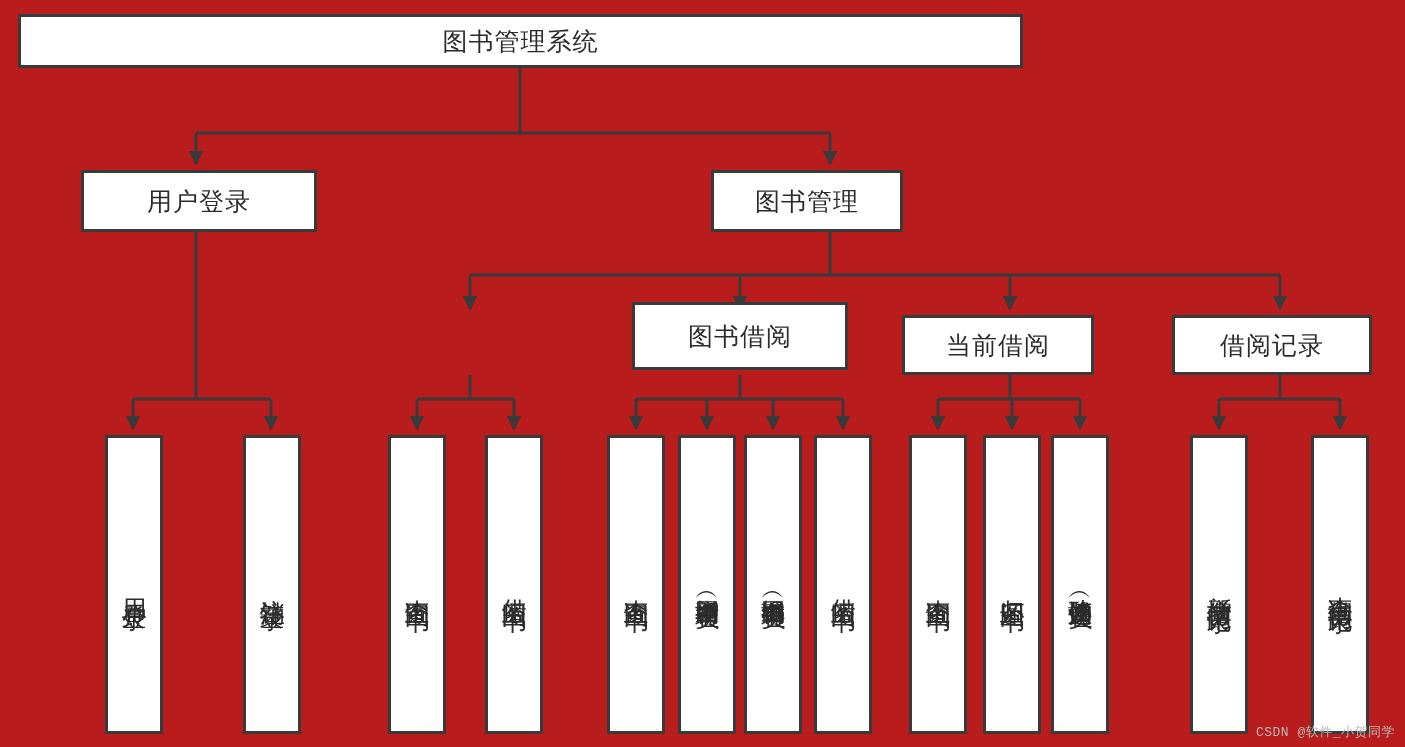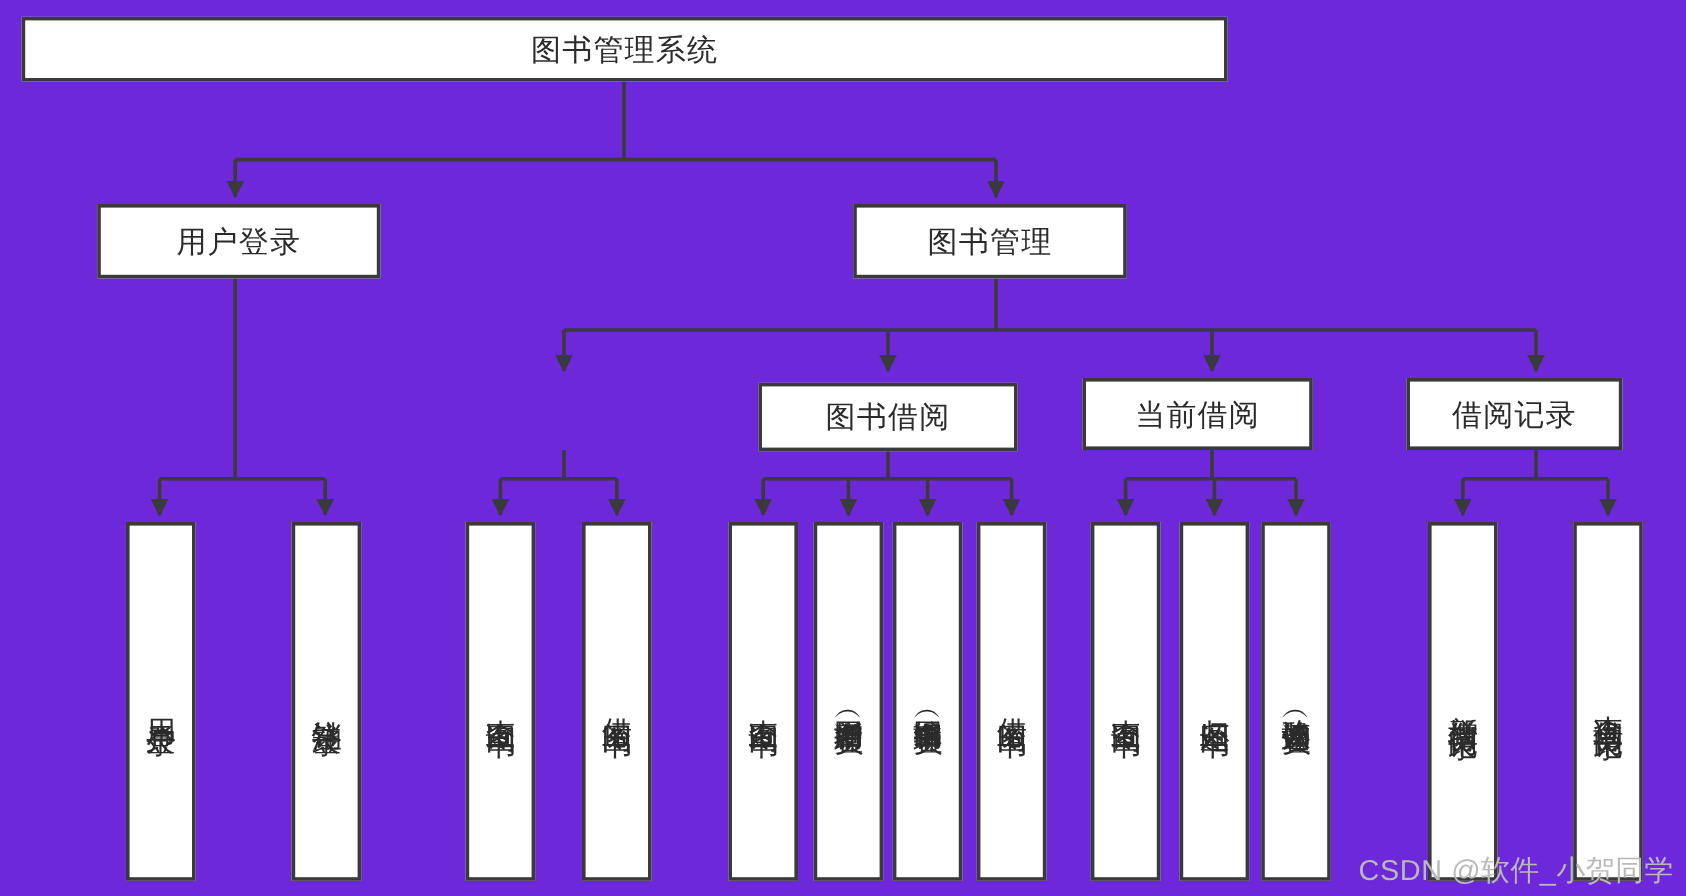--- a/index.html
+++ b/index.html
@@ -8,21 +8,21 @@
     padding: 0;
     background: #ffffff;
   }
   body {
     font-family: "DejaVu Sans", "Liberation Sans", sans-serif;
   }
   #canvas {
     position: relative;
     width: 1405px;
     height: 747px;
-    background: #6d28d9;
+    background: #b91c1c;
     overflow: hidden;
   }
   svg#edges {
     position: absolute;
     left: 0;
     top: 0;
     width: 1405px;
     height: 747px;
     pointer-events: none;
   }
@@ -59,26 +59,26 @@
     -webkit-text-orientation: upright;
   }
   .node.vert.tall .node-label {
     font-size: 24px;
     letter-spacing: 1px;
   }
   #watermark {
     position: absolute;
     right: 10px;
     bottom: 6px;
-    font-size: 24px;
+    font-size: 13px;
     color: #b9b9b9;
     letter-spacing: 0.5px;
     z-index: 5;
     white-space: nowrap;
-    font-family: Liberation Sans, sans-serif;
+    font-family: Liberation Mono, monospace;
   }
 </style>
 </head>
 <body>
 
 <div id="canvas">
 
   <svg id="edges" viewBox="0 0 1405 747">
     <defs>
       <marker id="arrow" viewBox="0 0 10 10" refX="9" refY="5" markerWidth="5" markerHeight="5" orient="auto-start-reverse">
@@ -129,31 +129,31 @@
     </g>
   </svg>
 
   <div class="node horiz" style="left:18px; top:14px; width:1005px; height:54px;">
     <span class="node-label">图书管理系统</span>
   </div>
 
   <div class="node horiz" style="left:81px; top:170px; width:236px; height:62px;">
     <span class="node-label">用户登录</span>
   </div>
-  <div class="node horiz" style="left:711px; top:170px; width:228px; height:62px;">
+  <div class="node horiz" style="left:711px; top:170px; width:192px; height:62px;">
     <span class="node-label">图书管理</span>
   </div>
 
-  <div class="node horiz" style="left:632px; top:319px; width:216px; height:57px;">
+  <div class="node horiz" style="left:632px; top:302px; width:216px; height:68px;">
     <span class="node-label">图书借阅</span>
   </div>
   <div class="node horiz" style="left:902px; top:315px; width:192px; height:60px;">
     <span class="node-label">当前借阅</span>
   </div>
-  <div class="node horiz" style="left:1172px; top:315px; width:180px; height:60px;">
+  <div class="node horiz" style="left:1172px; top:315px; width:200px; height:60px;">
     <span class="node-label">借阅记录</span>
   </div>
 
   <div class="node vert" style="left:105px; top:435px; width:58px; height:299px;">
     <span class="node-label">用户登录</span>
   </div>
   <div class="node vert" style="left:243px; top:435px; width:58px; height:299px;">
     <span class="node-label">注销登录</span>
   </div>
 

